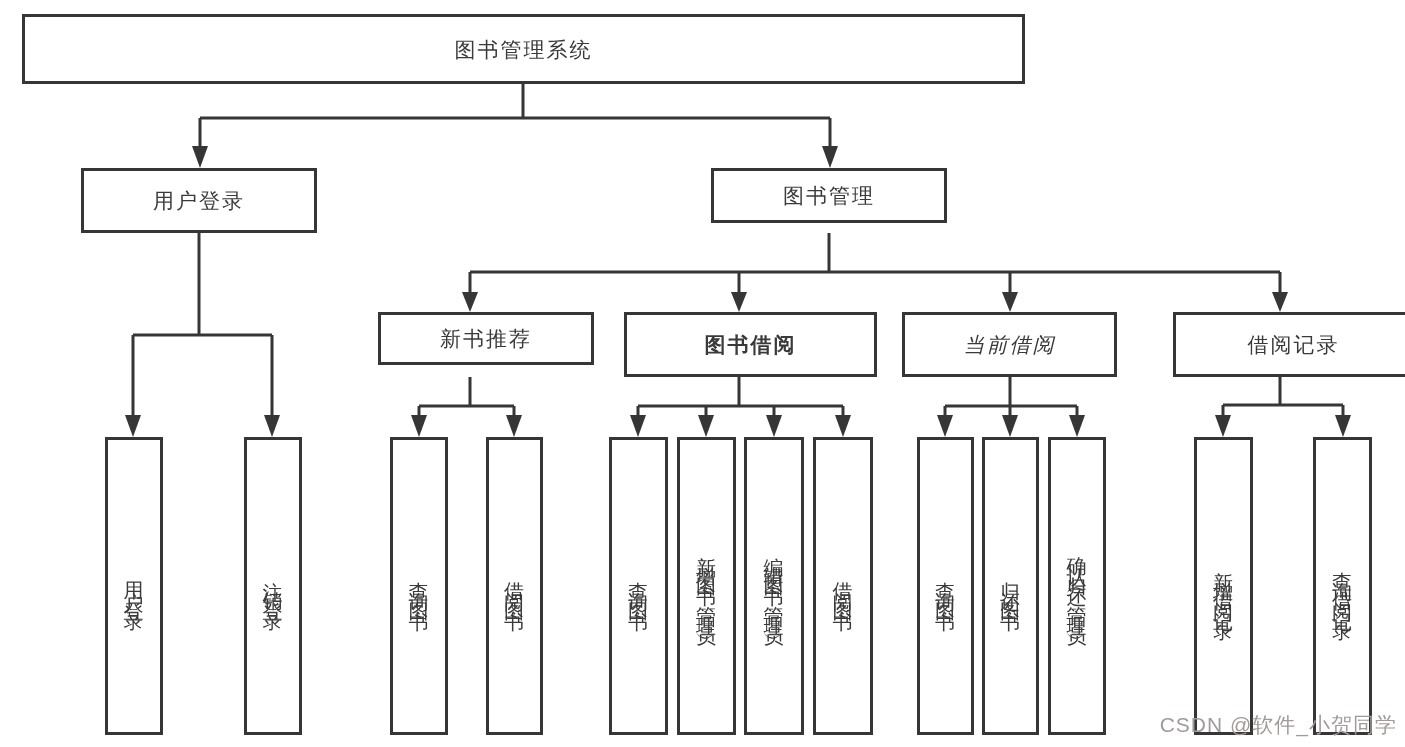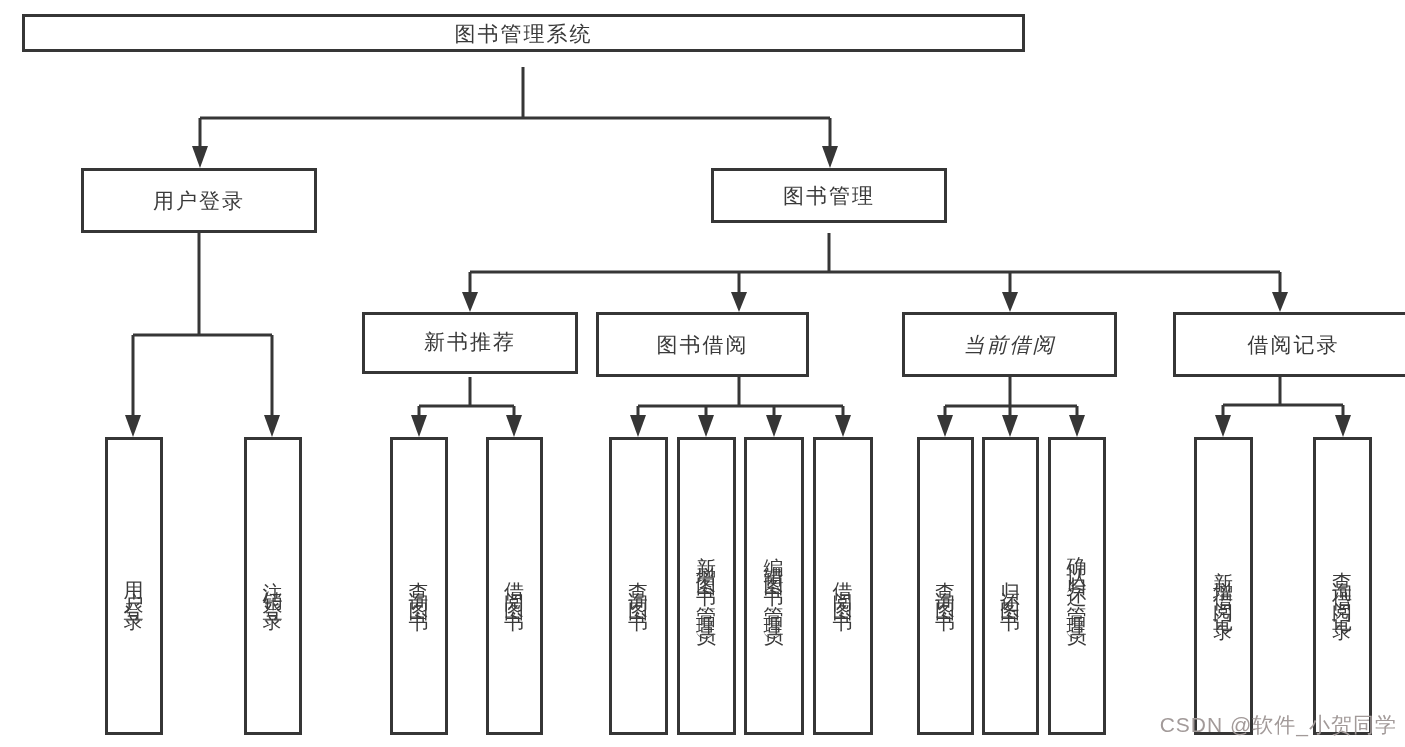--- a/index.html
+++ b/index.html
@@ -77,27 +77,27 @@
       <polygon points="766,415 782,415 774,437"></polygon>
       <polygon points="835,415 851,415 843,437"></polygon>
       <polygon points="937,415 953,415 945,437"></polygon>
       <polygon points="1002,415 1018,415 1010,437"></polygon>
       <polygon points="1069,415 1085,415 1077,437"></polygon>
       <polygon points="1215,415 1231,415 1223,437"></polygon>
       <polygon points="1335,415 1351,415 1343,437"></polygon>
     </g>
   </svg>
 
-  <div class="node" style="left:22px;top:14px;width:1003px;height:38px;">图书管理系统</div>
+  <div class="node" style="left:22px;top:14px;width:1003px;height:70px;">图书管理系统</div>
 
   <div class="node" style="left:81px;top:168px;width:236px;height:65px;">用户登录</div>
   <div class="node" style="left:711px;top:168px;width:236px;height:55px;">图书管理</div>
 
-  <div class="node" style="left:362px;top:312px;width:216px;height:62px;font-family:Liberation Mono, monospace;">新书推荐</div>
-  <div class="node" style="left:596px;top:312px;width:213px;height:65px;">图书借阅</div>
+  <div class="node" style="left:378px;top:312px;width:216px;height:53px;">新书推荐</div>
+  <div class="node" style="left:624px;top:312px;width:253px;height:65px;font-weight:bold;">图书借阅</div>
   <div class="node" style="left:902px;top:312px;width:215px;height:65px;font-style:italic;">当前借阅</div>
   <div class="node" style="left:1173px;top:312px;width:241px;height:65px;">借阅记录</div>
 
   <div class="node leaf" style="left:105px;top:437px;width:58px;height:298px;">用户登录</div>
   <div class="node leaf" style="left:244px;top:437px;width:58px;height:298px;">注销登录</div>
 
   <div class="node leaf" style="left:390px;top:437px;width:58px;height:298px;">查询图书</div>
   <div class="node leaf" style="left:486px;top:437px;width:57px;height:298px;">借阅图书</div>
 
   <div class="node leaf" style="left:609px;top:437px;width:59px;height:298px;">查询图书</div>

